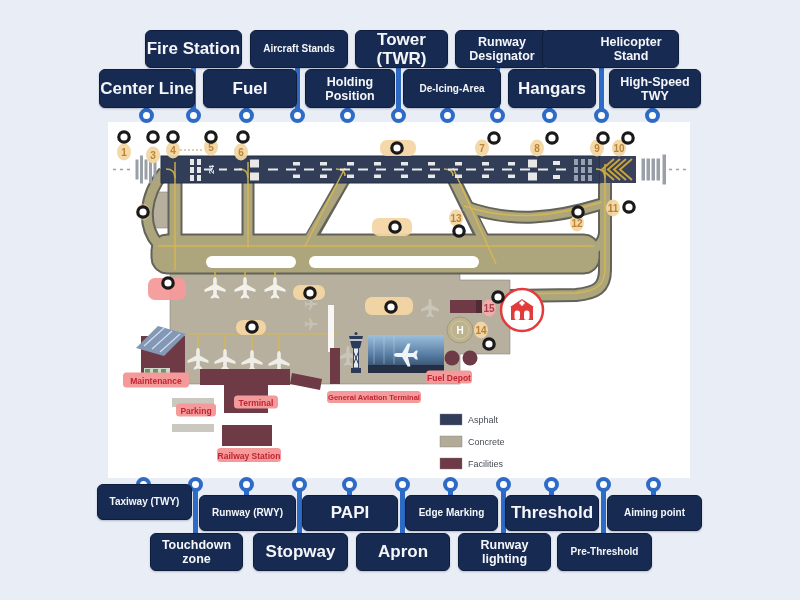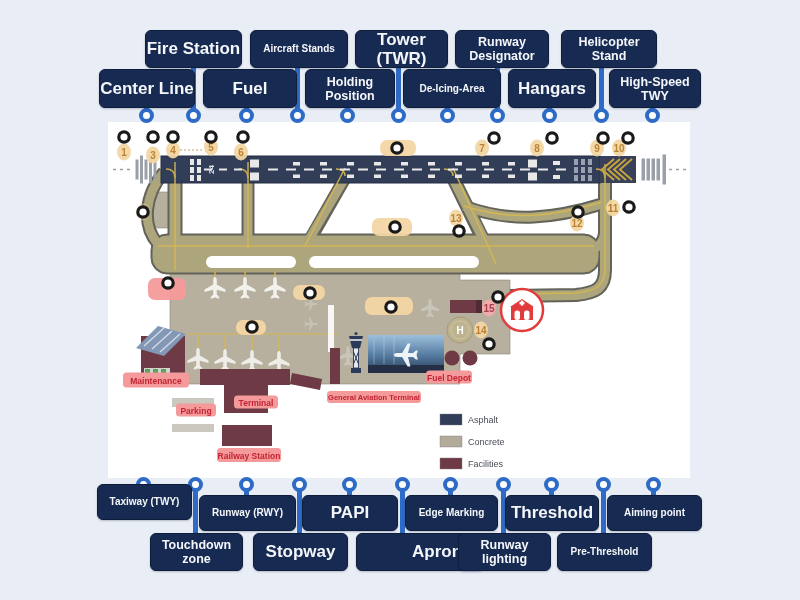--- a/index.html
+++ b/index.html
@@ -399,21 +399,21 @@
       <div class="chip lg" style="left: 355px; top: 30px; width: 91px; height: 36px;">
         <span>Tower (TWR)</span>
       </div>
       <div class="stem" style="left: 494.5px; top: 63px; height: 52px;"></div>
       <div class="dot" style="left: 489.5px; top: 107.5px;"></div>
       <div class="chip sm2" style="left: 455px; top: 30px; width: 92px; height: 36px;">
         <span>Runway<br>Designator</span>
       </div>
       <div class="stem" style="left: 598.5px; top: 63px; height: 52px;"></div>
       <div class="dot" style="left: 593.5px; top: 107.5px;"></div>
-      <div class="chip sm2" style="left: 561px; top: 30px; width: 94px; height: 36px;">
+      <div class="chip sm2" style="left: 542px; top: 30px; width: 94px; height: 36px; padding-left: 41px;">
         <span>Helicopter<br>Stand</span>
       </div>
       <div class="stem" style="left: 143.5px; top: 103px; height: 12px;"></div>
       <div class="dot" style="left: 138.5px; top: 107.5px;"></div>
       <div class="chip lg" style="left: 99px; top: 69px; width: 94px; height: 37px;">
         <span>Center Line</span>
       </div>
       <div class="stem" style="left: 243.5px; top: 103px; height: 12px;"></div>
       <div class="dot" style="left: 238.5px; top: 107.5px;"></div>
       <div class="chip lg" style="left: 203px; top: 69px; width: 92px; height: 37px;">
@@ -474,21 +474,21 @@
       <div class="chip sm2" style="left: 150px; top: 533px; width: 91px; height: 36px;">
         <span>Touchdown<br>zone</span>
       </div>
       <div class="stem" style="left: 296.5px; top: 484px; height: 52px;"></div>
       <div class="dot" style="left: 291.5px; top: 476.5px;"></div>
       <div class="chip lg" style="left: 253px; top: 533px; width: 93px; height: 36px;">
         <span>Stopway</span>
       </div>
       <div class="stem" style="left: 399.5px; top: 484px; height: 52px;"></div>
       <div class="dot" style="left: 394.5px; top: 476.5px;"></div>
-      <div class="chip lg" style="left: 356px; top: 533px; width: 92px; height: 36px; padding-left: 34px;">
+      <div class="chip lg" style="left: 356px; top: 533px; width: 92px; height: 36px;">
         <span>Apron</span>
       </div>
       <div class="stem" style="left: 500.5px; top: 484px; height: 52px;"></div>
       <div class="dot" style="left: 495.5px; top: 476.5px;"></div>
       <div class="chip sm2" style="left: 458px; top: 533px; width: 91px; height: 36px;">
         <span>Runway<br>lighting</span>
       </div>
       <div class="stem" style="left: 600.5px; top: 484px; height: 52px;"></div>
       <div class="dot" style="left: 595.5px; top: 476.5px;"></div>
       <div class="chip md" style="left: 557px; top: 533px; width: 93px; height: 36px;">

